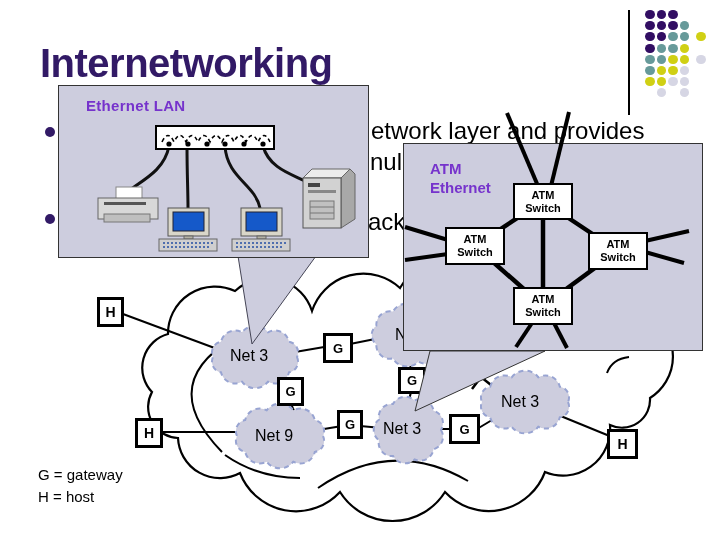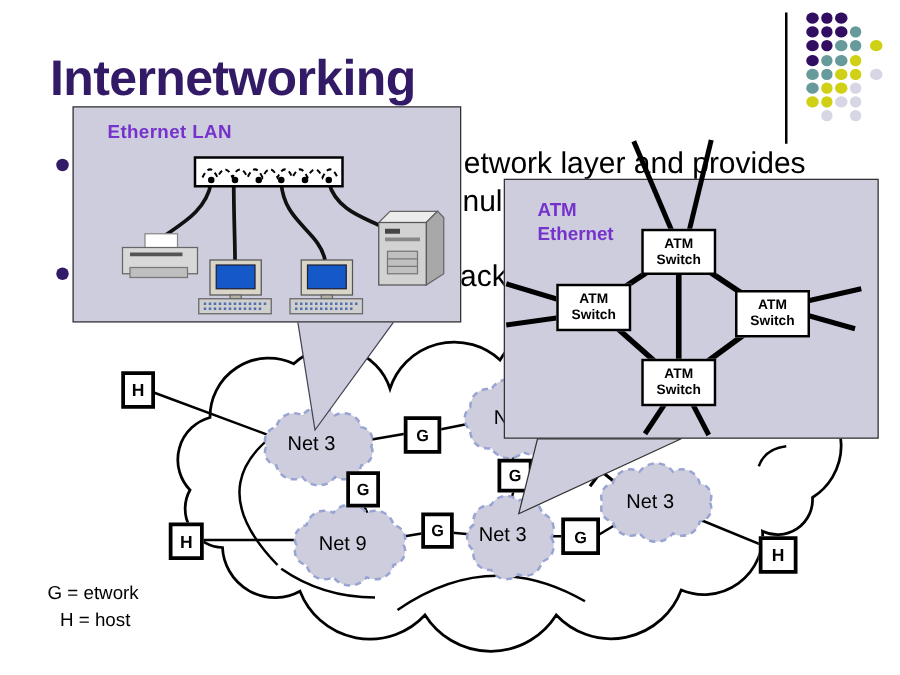--- a/index.html
+++ b/index.html
@@ -88,22 +88,22 @@
   <div class="abs nodebox hbox" style="left:97px;top:297px;width:27px;height:30px;">H</div>
   <div class="abs nodebox hbox" style="left:135px;top:418px;width:28px;height:30px;">H</div>
   <div class="abs nodebox hbox" style="left:607px;top:429px;width:31px;height:30px;">H</div>
 
   <h1 class="abs" id="page-title" style="margin:0;">Internetworking</h1>
   <div class="abs bullet" style="left:45px;top:127px;"></div>
   <div class="abs bullet" style="left:45px;top:214px;"></div>
   <div class="abs fragment" style="left:371px;top:117px;">etwork layer and provides</div>
   <div class="abs fragment" style="left:370px;top:148px;">nul</div>
   <div class="abs fragment" style="left:368px;top:208px;">ack</div>
-  <div class="abs legend-line" style="left:38px;top:466px;">G = etwork</div>
-  <div class="abs legend-line" style="left:48px;top:488px;">H = host</div>
+  <div class="abs legend-line" style="left:38px;top:466px;">G = gateway</div>
+  <div class="abs legend-line" style="left:38px;top:488px;">H = host</div>
 
   <svg id="eth-tail-svg" width="720" height="540">
     <polygon points="238,256 316,256 252,344" fill="#cdcdde" stroke="#445" stroke-width="1"></polygon>
   </svg>
 
   <div class="abs" id="eth-box">
     <div class="abs" id="eth-label">Ethernet LAN</div>
     <svg width="311" height="173" viewBox="0 0 311 173">
 
       <g stroke="#111" stroke-width="3" fill="none">

